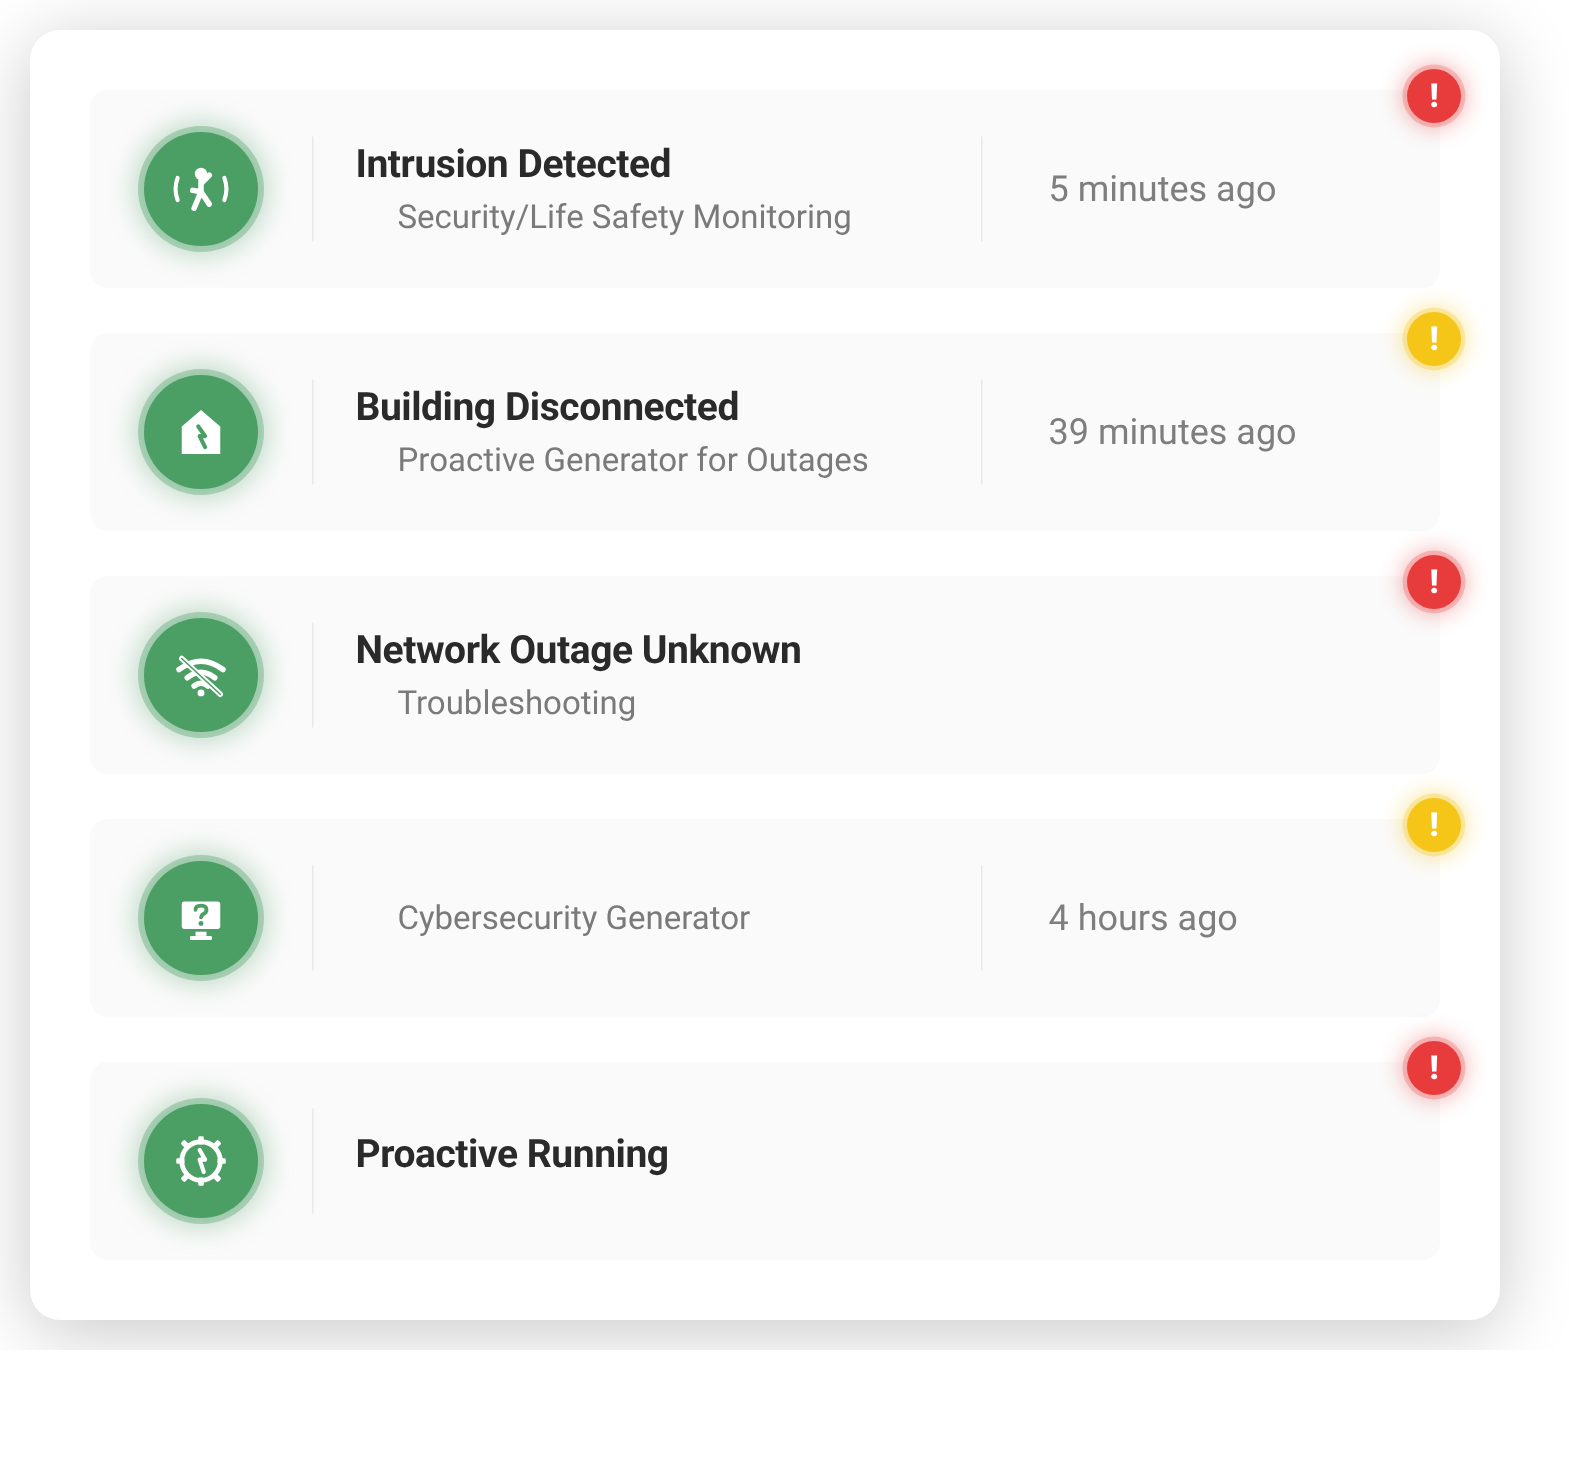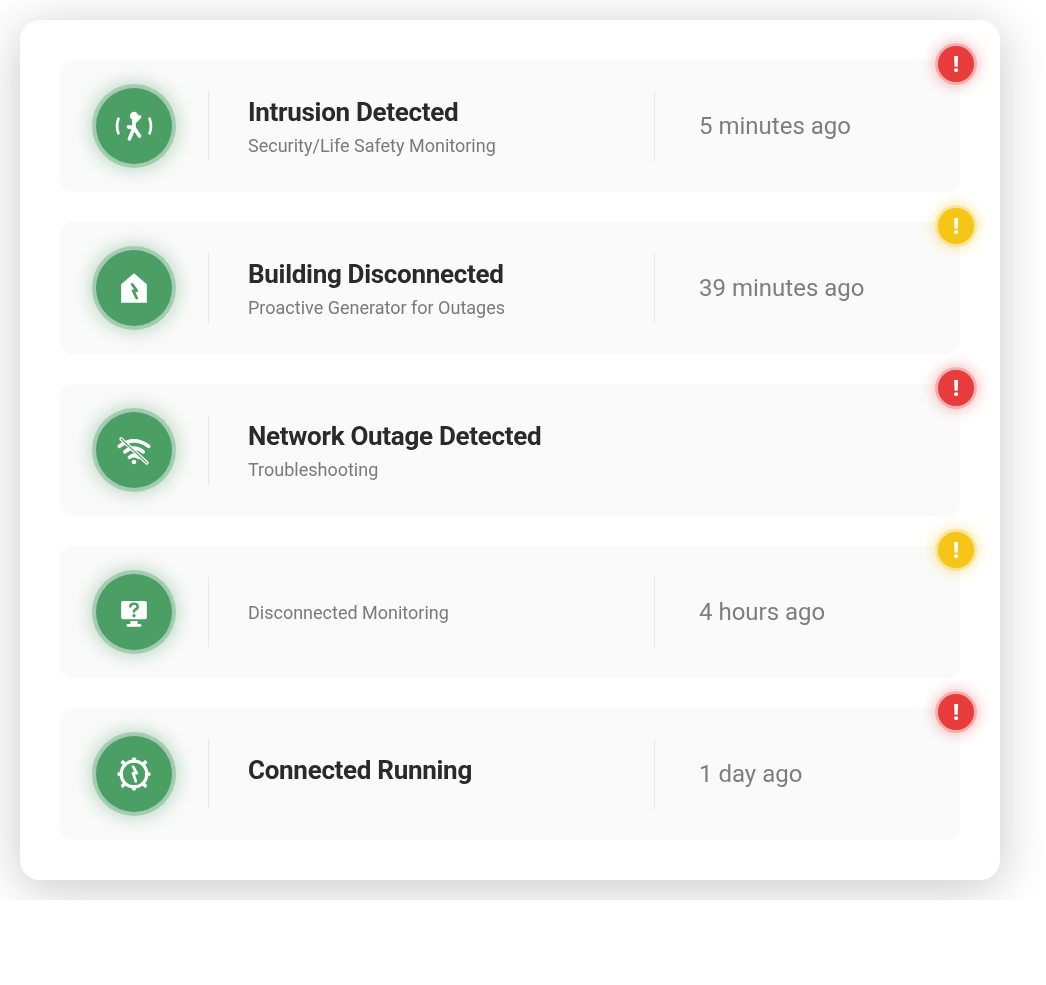--- a/index.html
+++ b/index.html
@@ -48,41 +48,42 @@
     }
     
     .icon-wrapper svg {
       width: 44px;
       height: 44px;
       fill: #fff;
     }
     
     .content-area {
       margin-left: 36px;
-      padding-left: 39px;
+      padding-left: 28px;
       border-left: 1px solid #e8e8e8;
       flex: 1;
       min-height: 70px;
       display: flex;
       flex-direction: column;
       justify-content: center;
     }
     
     .alert-title {
       font-size: 26px;
       font-weight: 700;
       color: #2a2a2a;
       margin-bottom: 8px;
       letter-spacing: -0.3px;
     }
     
     .alert-subtitle {
-      font-size: 18px;
+      font-size: 22px;
       font-weight: 400;
       color: #7a7a7a;
+      margin-left: 28px;
     }
     
     .time-area {
       padding-left: 44px;
       border-left: 1px solid #e8e8e8;
       min-height: 70px;
       display: flex;
       align-items: center;
       width: 270px;
       flex-shrink: 0;
@@ -165,38 +166,38 @@
       <svg viewBox="0 0 48 48">
         <path d="M8 20 Q24 8 40 20" fill="none" stroke="#fff" stroke-width="4" stroke-linecap="round"></path>
         <path d="M14 26 Q24 18 34 26" fill="none" stroke="#fff" stroke-width="4" stroke-linecap="round"></path>
         <path d="M19 32 Q24 28 29 32" fill="none" stroke="#fff" stroke-width="4" stroke-linecap="round"></path>
         <circle cx="24" cy="37" r="2.5" fill="#fff"></circle>
         <line x1="10" y1="12" x2="38" y2="38" stroke="#fff" stroke-width="4" stroke-linecap="round"></line>
         <line x1="10" y1="12" x2="38" y2="38" stroke="#4b9f64" stroke-width="1.2" stroke-linecap="round"></line>
       </svg>
     </div>
     <div class="content-area">
-      <div class="alert-title">Network Outage Detected</div>
+      <div class="alert-title">Network Outage Unknown</div>
       <div class="alert-subtitle">Troubleshooting</div>
     </div>
     <div class="badge badge-red">!</div>
   </div>
 
   <div class="notification-card">
     <div class="icon-wrapper">
       <svg viewBox="0 0 48 48">
         <rect x="10" y="12" width="28" height="20" rx="2" fill="#fff"></rect>
         <rect x="20" y="34" width="8" height="3" fill="#fff"></rect>
         <rect x="16" y="37" width="16" height="3" rx="1" fill="#fff"></rect>
         <path d="M20 18 Q20 15 24 15 Q28 15 28 18 Q28 20.5 25 21.5 L24 23.5" fill="none" stroke="#4b9f64" stroke-width="2.8" stroke-linecap="round"></path>
         <circle cx="24" cy="28" r="1.8" fill="#4b9f64"></circle>
       </svg>
     </div>
     <div class="content-area">
-      <div class="alert-subtitle">Disconnected Monitoring</div>
+      <div class="alert-subtitle">Cybersecurity Generator</div>
     </div>
     <div class="time-area">
       <div class="alert-time">4 hours ago</div>
     </div>
     <div class="badge badge-yellow">!</div>
   </div>
 
   <div class="notification-card">
     <div class="icon-wrapper">
       <svg viewBox="0 0 48 48">
@@ -210,21 +211,18 @@
           <rect x="36" y="22" width="6" height="4" rx="1"></rect>
           <rect x="33.4" y="9.0" width="4" height="6" rx="1" transform="rotate(45 35.4 12)"></rect>
           <rect x="10.6" y="33.0" width="4" height="6" rx="1" transform="rotate(45 12.6 36)"></rect>
           <rect x="33.4" y="33.0" width="4" height="6" rx="1" transform="rotate(-45 35.4 36)"></rect>
           <rect x="10.6" y="9.0" width="4" height="6" rx="1" transform="rotate(-45 12.6 12)"></rect>
         </g>
         <path d="M23 16 L27 23 L23 23 L26 32" fill="none" stroke="#fff" stroke-width="3" stroke-linecap="round" stroke-linejoin="round"></path>
       </svg>
     </div>
     <div class="content-area">
-      <div class="alert-title">Connected Running</div>
-    </div>
-    <div class="time-area">
-      <div class="alert-time">1 day ago</div>
+      <div class="alert-title">Proactive Running</div>
     </div>
     <div class="badge badge-red">!</div>
   </div>
 
 </div>
 
 </body></html>

